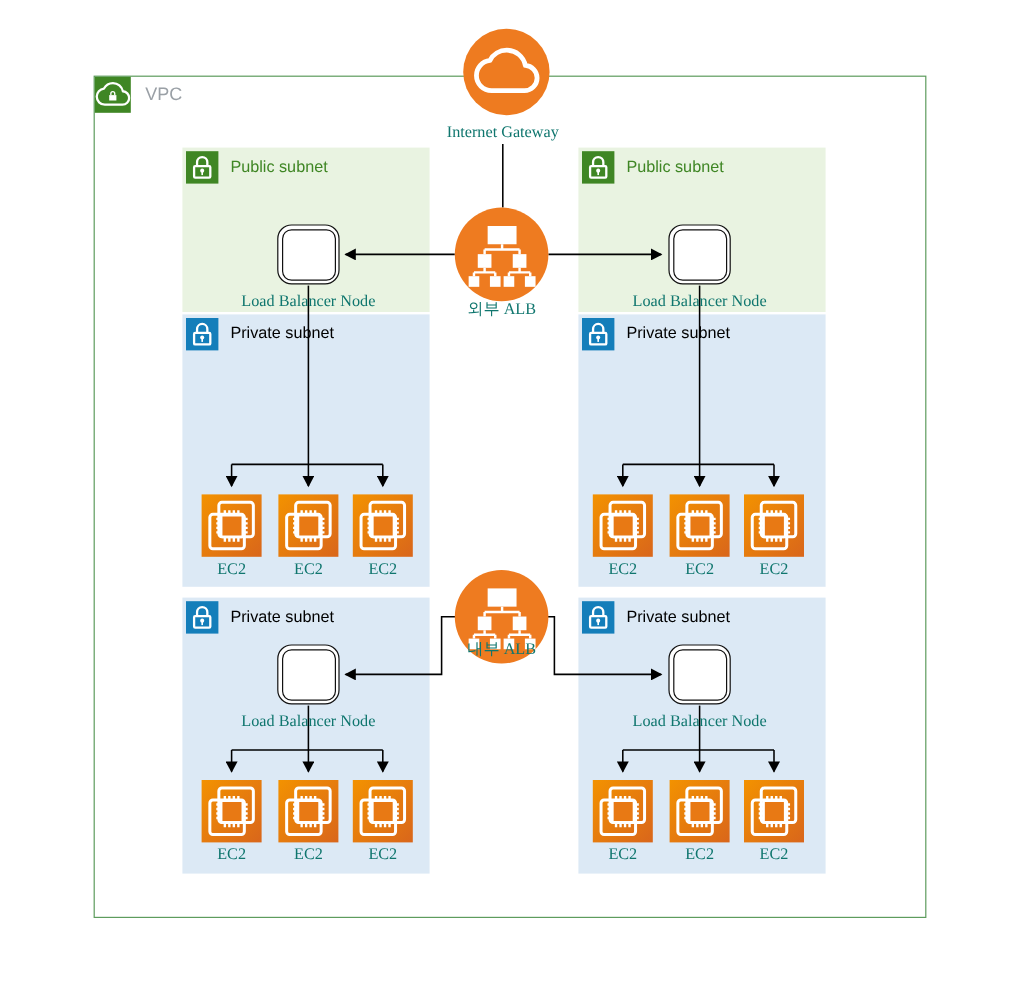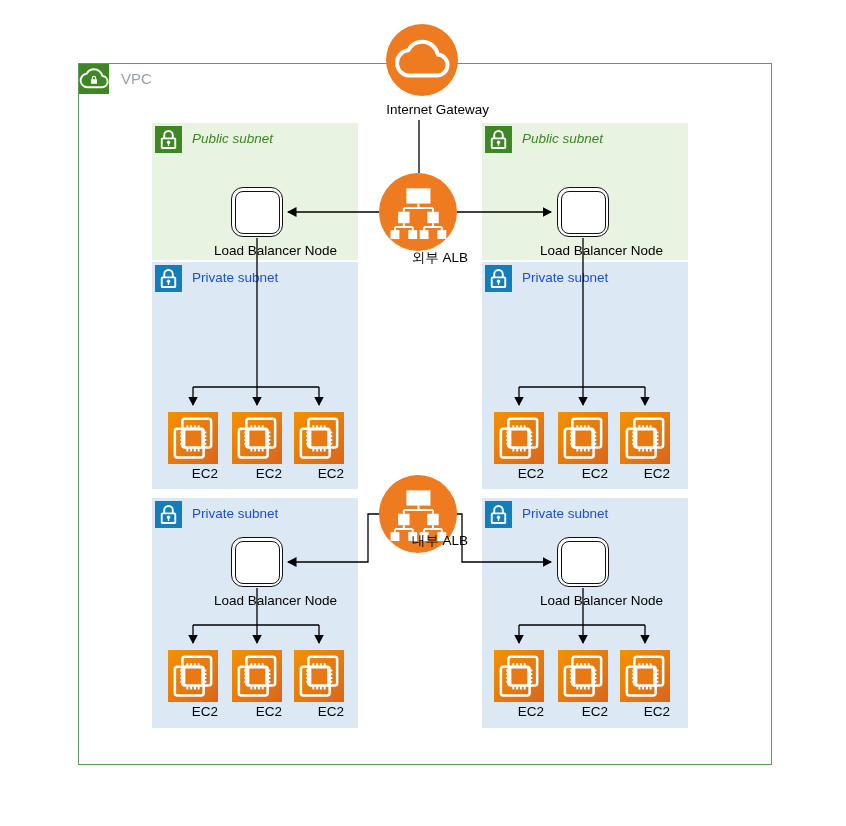--- a/index.html
+++ b/index.html
@@ -6,34 +6,34 @@
   #canvas{position:relative;width:846px;height:826px;background:#fff;overflow:hidden;
           font-family:"Liberation Sans","DejaVu Sans",sans-serif;color:#111;}
   
   #vpc-box{position:absolute;left:78px;top:63px;width:692px;height:700px;
            border:1px solid #5d9c5d;background:#fff;}
   #vpc-icon{position:absolute;left:79px;top:64px;width:30px;height:30px;background:#3f8624;}
   #vpc-icon svg{width:100%;height:100%;display:block;}
   #vpc-label{position:absolute;left:121px;top:70px;font-size:15px;color:#9aa0a6;}
   
   .subnet{position:absolute;}
-  .subnet.public{background:#e9f3e1;font-style:italic;}
+  .subnet.public{background:#e9f3e1;}
   .subnet.private{background:#dce9f5;}
   .subnet-icon{position:absolute;left:3px;top:3px;width:27px;height:27px;}
   .subnet-icon.green{background:#3f8624;}
   .subnet-icon.blue{background:#147eba;}
   .subnet-icon svg{width:100%;height:100%;display:block;}
   .subnet-label{position:absolute;left:40px;top:8px;font-size:13.5px;}
   .public-text{color:#3f8624;}
-  .private-text{color:#1d4ed8;}
+  .private-text{color:#000000;}
   
   .circle-node{position:absolute;border-radius:50%;background:#ee7b20;}
   .circle-node svg{width:78%;height:78%;display:block;margin:11% auto;}
   
-  .label{position:absolute;font-size:13.5px;text-align:right;color:#000000;white-space:nowrap;}
+  .label{position:absolute;font-size:13.5px;text-align:center;color:#0f766e;white-space:nowrap;font-family:Liberation Serif, serif;}
   
   .lb-node{position:absolute;width:52px;height:50px;box-sizing:border-box;
            border:1.6px solid #111;border-radius:12px;background:#fff;padding:2.5px;}
   .lb-inner{width:100%;height:100%;box-sizing:border-box;border:1.6px solid #111;
             border-radius:8px;background:#fff;}
   
   .ec2{position:absolute;width:50px;height:52px;
        background:linear-gradient(135deg,#f39200 0%,#d9661b 100%);}
   .ec2 svg{width:100%;height:100%;display:block;}
   #connectors{position:absolute;left:0;top:0;pointer-events:none;}

